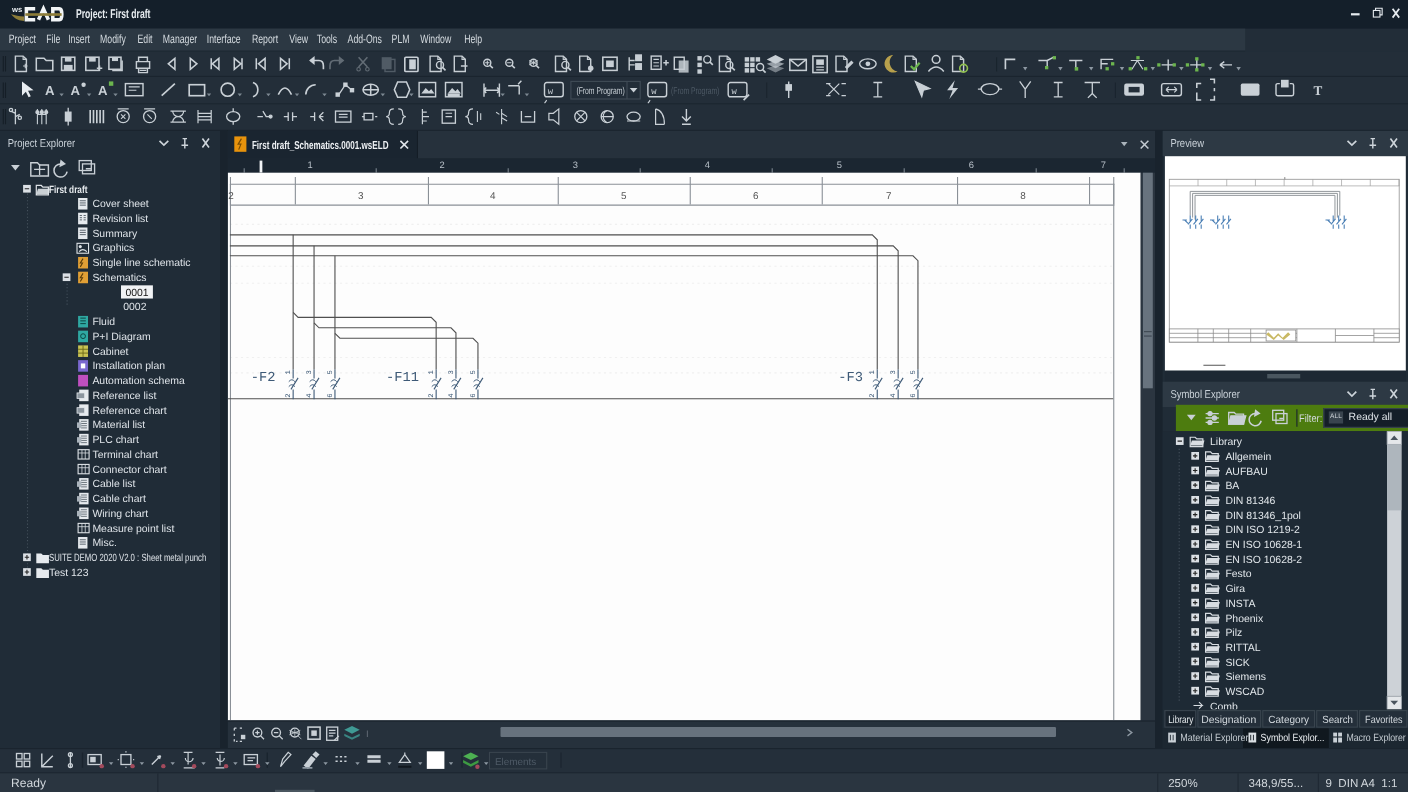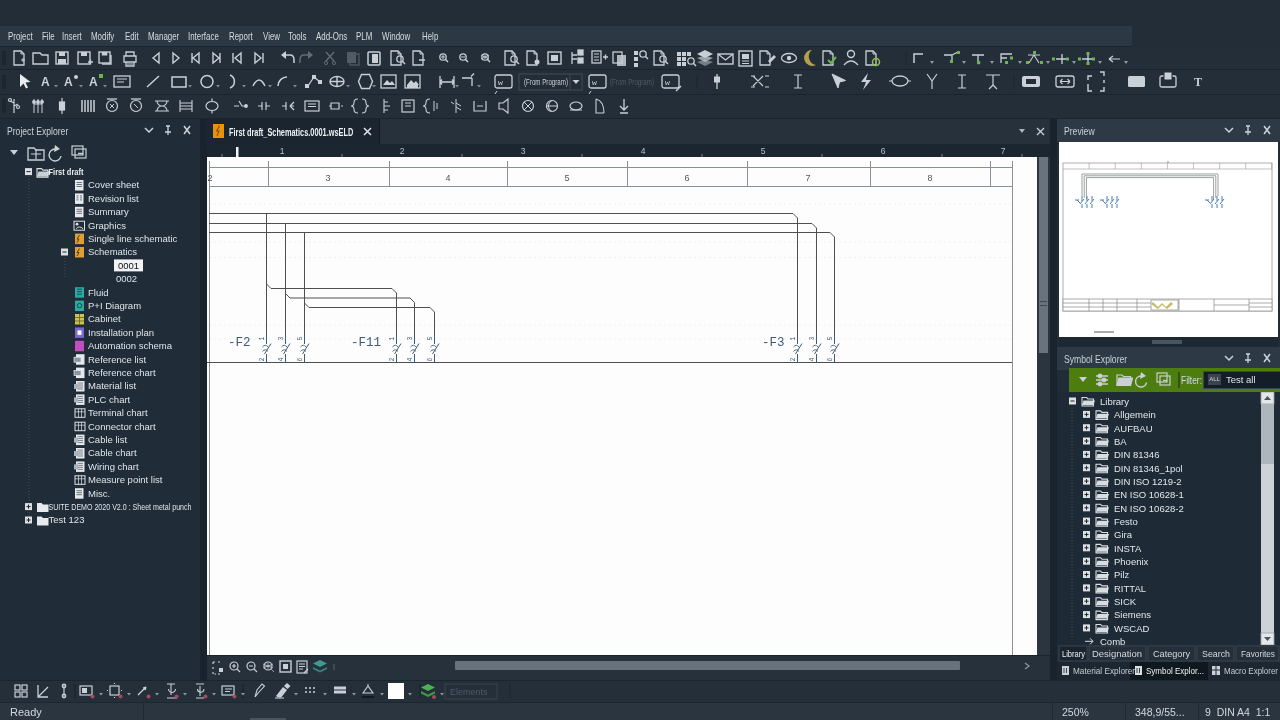--- a/index.html
+++ b/index.html
@@ -21,20 +21,41 @@
 #rightpanel{left:1057px;top:119px;width:223px;height:561px;background:#202c37;}
 #bottombar{left:0;top:680px;width:1280px;height:22px;background:#242f3a;border-top:1px solid #1a242e;}
 #statusbar{left:0;top:702px;width:1280px;height:18px;background:#2a3540;border-top:1px solid #1c2630;}
 .phead{position:absolute;left:0;top:0;width:100%;height:23px;}
 .phead .t{position:absolute;left:7px;top:6px;font-size:10.5px;color:#c9d1d8;transform:scaleX(.82);transform-origin:0 0;white-space:nowrap;}
 .phico{position:absolute;top:5px;color:#cdd4da;font-size:11px;line-height:11px;}
 </style>
 </head>
 <body>
 <div id="app">
+<div class="abs" id="titlebar">
+ <svg class="abs" style="left:8px;top:3px" width="58" height="20" viewBox="0 0 58 20">
+  <text x="3" y="8" font-size="7" font-weight="bold" fill="#e9eef2" font-family="Liberation Sans,sans-serif">ws</text>
+  <path d="M2 10 C6 15 10 16 14 16 L14 12 C9 12 6 11 2 10 Z" fill="#8d7d39"></path>
+  <g fill="none" stroke="#f2f5f7" stroke-width="3.2">
+   <path d="M24 5 L16 5 L16 15 L24 15"></path>
+   <path d="M27 15 L31.5 5 L36 15"></path>
+   <path d="M40 5 L46 5 C49 5 49 15 46 15 L40 15 Z" fill="none"></path>
+  </g>
+  <rect x="15" y="9" width="33" height="2.4" fill="#8d7d39"></rect>
+ </svg>
+ <div class="abs" id="titletext">Project: First draft</div>
+ <svg class="abs" style="right:6px;top:6px" width="46" height="12" viewBox="0 0 46 12">
+  <rect x="0" y="6" width="8" height="2" fill="#e6ebef"></rect>
+  <g stroke="#e6ebef" fill="none">
+   <rect x="20.5" y="3.5" width="6" height="6"></rect>
+   <path d="M22.5 3.5 L22.5 1.5 L28.5 1.5 L28.5 7.5 L26.5 7.5"></path>
+  </g>
+  <path d="M38 2 L44 10 M44 2 L38 10" stroke="#e6ebef" stroke-width="1.6"></path>
+ </svg>
+</div>
 <div class="abs" id="menubar">
 <span class="mi" style="left:8px">Project</span>
 <span class="mi" style="left:42px">File</span>
 <span class="mi" style="left:62px">Insert</span>
 <span class="mi" style="left:91px">Modify</span>
 <span class="mi" style="left:125px">Edit</span>
 <span class="mi" style="left:148px">Manager</span>
 <span class="mi" style="left:188px">Interface</span>
 <span class="mi" style="left:229px">Report</span>
 <span class="mi" style="left:263px">View</span>
@@ -515,21 +536,21 @@
   <g fill="none" stroke="#c9d0d6" stroke-width="1.4">
           <path d="M55 7 a6 6 0 1 0 6 7"></path>
           <path d="M55 3 l5 4 l-6 3 z" fill="#c9d0d6" stroke="none"></path>
         </g>
   <g fill="none" stroke="#c9d0d6" stroke-width="1.2">
           <rect x="72" y="4" width="11" height="9"></rect>
           <rect x="75" y="7" width="11" height="9"></rect>
           <path d="M78 11.5 h5" stroke-width="1.4"></path>
         </g>
  </svg>
- <div class="abs" style="left:17px;top:47px;width:200px;height:514px;"><svg width="200" height="514" viewBox="0 0 200 514">
+ <div class="abs" style="left:0;top:47px;width:200px;height:514px;padding-left:13px;"><svg width="200" height="514" viewBox="0 0 200 514">
 <path d="M12 10 V355" stroke="#45515c" stroke-width="1" stroke-dasharray="1,2" fill="none"></path>
 <path d="M48 92 V113" stroke="#45515c" stroke-width="1" stroke-dasharray="1,2" fill="none"></path>
 <rect x="8" y="2.1" width="7" height="7" fill="#dbe0e5"></rect>
 <path d="M9.5 5.6 h4" stroke="#222" stroke-width="1"></path>
 <path d="M20 2.6 h4.5 l1.5 1.5 h5 v7 h-11 z" fill="none" stroke="#dde2e6" stroke-width="1.1"></path>
           <path d="M21.5 5.6 l-1.5 5 h10.8 l1.7 -5 z" fill="#dde2e6" opacity=".9"></path>
 <text x="31.5" y="9.0" font-size="9.5" font-weight="bold" fill="#e9edf0" textLength="35" lengthAdjust="spacingAndGlyphs" font-family="Liberation Sans,sans-serif">First draft</text>
 <rect x="58" y="14.0" width="8.5" height="10.5" fill="#e6eaee"></rect>
           <path d="M59.5 16.5 h5.5 m-5.5 2 h5.5 m-5.5 2 h5.5" stroke="#4a545e" stroke-width=".8"></path>
 <text x="71" y="22.4" font-size="9.5" font-weight="normal" fill="#dfe4e9" font-family="Liberation Sans,sans-serif">Cover sheet</text>
@@ -883,21 +904,21 @@
    <g fill="none" stroke="#c9d0d6" stroke-width="1.2">
             <rect x="88" y="5" width="10" height="9"></rect>
             <rect x="91" y="8" width="10" height="9"></rect>
             <path d="M94 12.5 h4" stroke-width="1.3"></path>
           </g>
    <path d="M110 4 v16" stroke="#1a242e"></path>
    <text x="112" y="16" font-size="10" fill="#d5dbe0" font-family="Liberation Sans,sans-serif" textLength="21" lengthAdjust="spacingAndGlyphs">Filter:</text>
   </svg>
   <span class="abs" style="left:134px;top:3px;width:80px;height:18px;background:#141e28;border:1px solid #3a4650;"></span>
   <span class="abs" style="left:139px;top:6px;width:13px;height:11px;background:#39444e;font-size:6px;color:#cdd3d8;text-align:center;line-height:11px;">ALL</span>
-  <span class="abs" style="left:157px;top:6px;font-size:9.5px;color:#dfe4e8;">Test all</span>
+  <span class="abs" style="left:157px;top:6px;font-size:9.5px;color:#dfe4e8;">Ready all</span>
  </div>
  <div class="abs" style="left:0;top:273px;width:223px;height:253px;background:#1e2a35;"><svg width="223" height="253" viewBox="0 0 223 253">
           <path d="M15 16 V247" stroke="#45515c" stroke-width="1" stroke-dasharray="1,2" fill="none"></path>
           <rect x="12" y="5.5" width="7" height="7" fill="#dbe0e5"></rect>
           <path d="M13.5 9.0 h4" stroke="#222"></path>
           <path d="M25 5.5 h4.5 l1.5 1.5 h5.5 v7 h-11.5 z" fill="none" stroke="#d8dde2" stroke-width="1.1"></path>
           <path d="M26.5 8.5 l-1.5 4.5 h11.5 l1.5 -4.5 z" fill="#d8dde2"></path>
           <text x="43" y="12.8" font-size="9.5" fill="#e2e7eb" font-family="Liberation Sans,sans-serif">Library</text>
           <rect x="26" y="18.9" width="7" height="7" fill="#dbe0e5"></rect>
           <path d="M27.5 22.4 h4 m-2 -2 v4" stroke="#222"></path>

